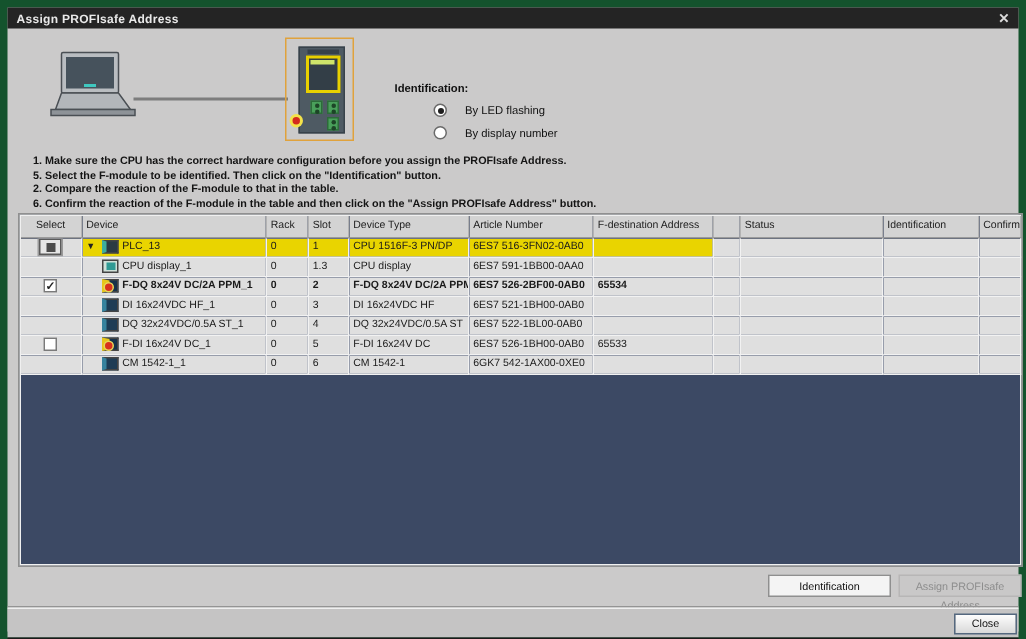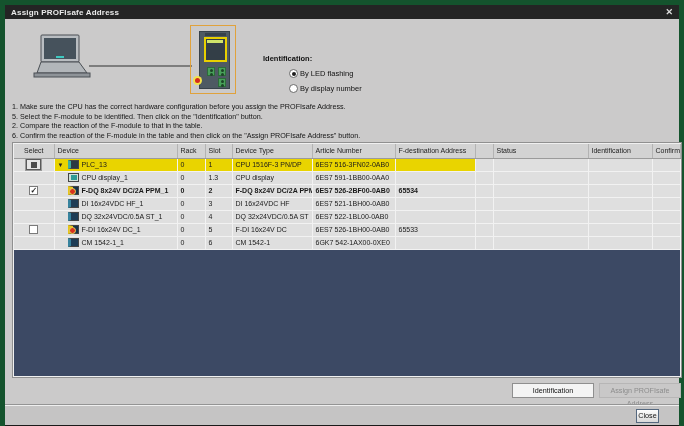--- a/index.html
+++ b/index.html
@@ -23,28 +23,28 @@
   .plc-screen { position:absolute; left:4px; top:5px; width:23px; height:25px; border:2px solid #e8d000; background:#333e47; }
   .plc-screen-bar { position:absolute; left:1px; top:1px; width:16px; height:3px; background:#cfe46a; }
   .plc-port { position:absolute; width:8px; height:9px; background:#49a05a; border:1px solid #2d6b3a; }
   .plc-port i { display:block; width:3px; height:3px; border-radius:50%; background:#1d4527; margin:1px auto 0; }
   .plc-led { position:absolute; left:2px; top:50px; width:9px; height:9px; border-radius:50%; background:#f3e24a; display:flex; align-items:center; justify-content:center; }
   .plc-led i { width:5px; height:5px; border-radius:50%; background:#d42a1e; }
 
   
   .ident-panel { position:absolute; left:258px; top:20px; width:140px;margin-top:29px; }
   .ident-panel .hd { font-size:7.5px; font-weight:bold; color:#111; }
-  .radio-row { display:flex; align-items:center; gap:2px; margin-top:6px; margin-left:26px; }
+  .radio-row { display:flex; align-items:center; gap:12px; margin-top:6px; margin-left:26px; }
   .radio { width:9px; height:9px; border-radius:50%; border:1px solid #6a6a6a; background:#fff;
            display:flex; align-items:center; justify-content:center; }
   .radio.sel::after { content:""; width:4px; height:4px; border-radius:50%; background:#1d1d1d; }
   .radio-lbl { font-size:7.5px; color:#111; }
 
   
-  .instructions { position:absolute; left:7px; top:97px; width:660px; }
+  .instructions { position:absolute; left:17px; top:97px; width:660px;font-weight:bold; }
   .instructions div { font-size:7.2px; color:#141414; line-height:9.5px; white-space:nowrap; }
 
   
   .table-wrap { position:absolute; left:8px; top:138px; width:668px; height:234px; background:#3c4964; border:1px solid #f0f0f0; outline:1px solid #909090; }
   table { table-layout:fixed; width:666px; border-collapse:collapse; }
   th { background:#d3d3d3; border-right:1px solid #b3b3b3; border-bottom:1px solid #9b9b9b;
        font-size:7px; font-weight:normal; color:#222; text-align:left; height:14px; padding:0 3px; overflow:hidden; white-space:nowrap; }
   th.ctr { text-align:center; }
   td { background:#dfdfdf; border-right:1px solid #f2f2f2; border-bottom:1px solid #f2f2f2;
        font-size:7px; color:#1a1a1a; height:13px; padding:0 3px; overflow:hidden; white-space:nowrap; vertical-align:middle; }
@@ -69,21 +69,21 @@
   .dev-icon.f-module-icon { background:#16324a; border-left:5px solid #e6c61c; }
   .dev-icon.f-module-icon::after { content:""; position:absolute; left:-4px; bottom:-1px; width:5px; height:5px; border-radius:50%; background:#d8321e; border:1px solid #e8d75a; }
 
   
   .btn { position:absolute; font-size:7.2px; height:15px; text-align:center; line-height:13px; }
   .btn-ident { left:507px; top:378px; width:82px; background:#f4f4f4; border:1px solid #8f8f8f; color:#111; }
   .btn-assign { left:594px; top:378px; width:82px; background:#c9c8c8; border:1px solid #b7b6b6; color:#8d8d8d; }
   .divider { position:absolute; left:0; top:399px; width:100%; height:2px;
              border-top:1px solid #949494; border-bottom:1px solid #efefef; }
   .bottom-strip { position:absolute; left:0; top:401px; width:100%; height:19px; background:#c5c4c4; }
-  .btn-close { left:631px; top:404px; width:23px; height:14px; background:linear-gradient(#fdfdfd,#d9d9d9);
+  .btn-close { left:631px; top:404px; width:42px; height:14px; background:linear-gradient(#fdfdfd,#d9d9d9);
                border:1px solid #55687f; color:#111; line-height:12px; }
   .screen-bottom { position:absolute; left:0; top:420px; width:100%; height:6px; background:#1a1a1a; }
 </style>
 </head>
 <body>
 
 <div class="dialog">
 
   <div class="titlebar">
     <span class="ttl">Assign PROFIsafe Address</span>

